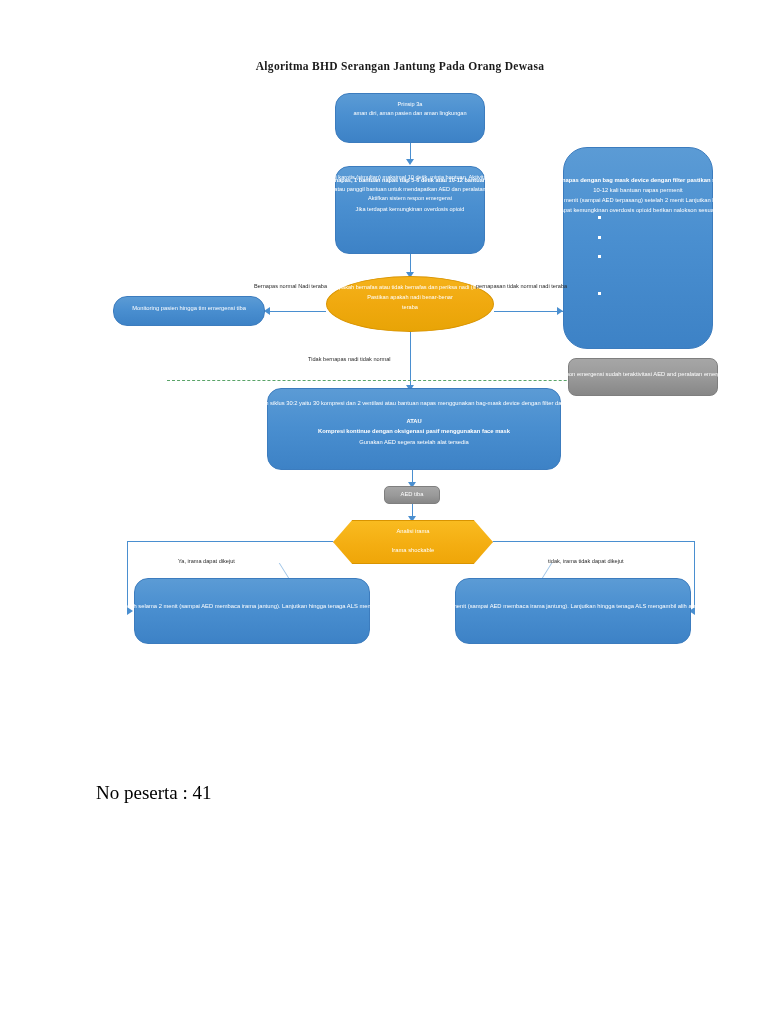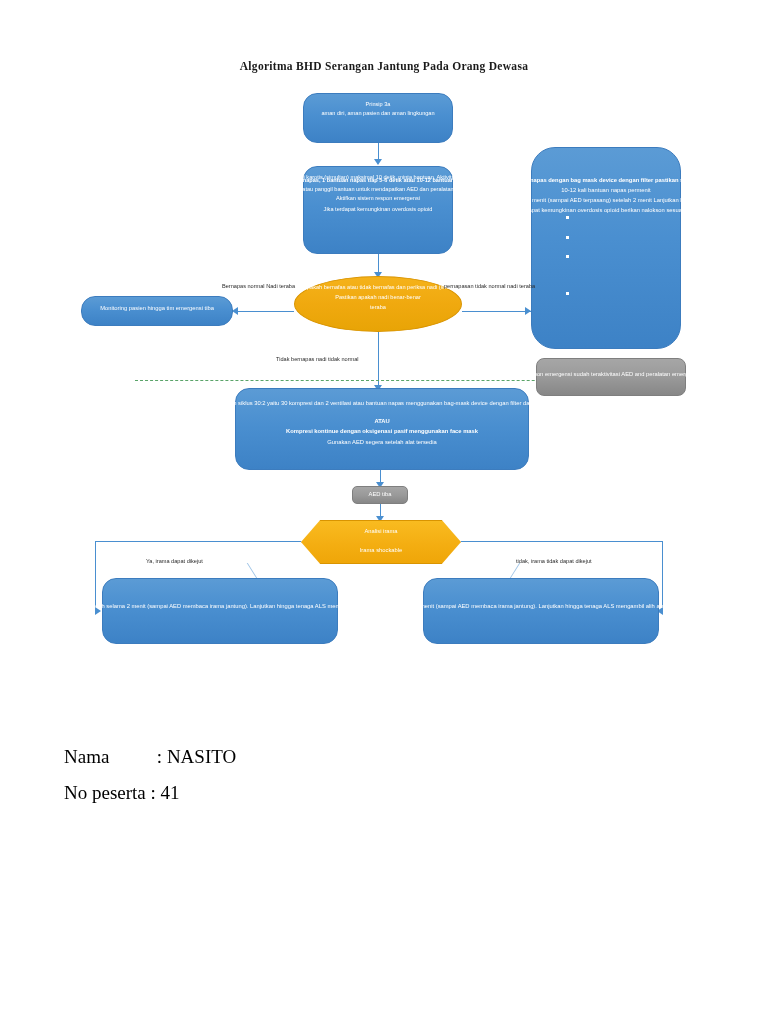--- a/index.html
+++ b/index.html
@@ -1,21 +1,21 @@
 <!DOCTYPE html>
 <html><head>
 <meta charset="utf-8">
 <style>
   html,body{margin:0;padding:0;}
   body{
     width:768px;height:1024px;background:#ffffff;
     font-family:"Liberation Sans", sans-serif;
     position:relative;overflow:hidden;
   }
-  .page{position:absolute;inset:0;}
+  .page{position:absolute;inset:0;margin-left:32px;}
 
   
   .doc-title{
     position:absolute;left:0;right:0;top:60px;text-align:center;
     font-family:"Liberation Serif", serif;
     font-size:11.5px;font-weight:bold;color:#1a1a1a;letter-spacing:.3px;
   }
 
   
   .node{
@@ -173,16 +173,15 @@
 
   <div class="edgelabel" style="left:146px;top:558px;">Ya, irama dapat dikejut</div>
   <div class="edgelabel" style="left:516px;top:558px;">tidak, irama tidak dapat dikejut</div>
 
   <div class="node rbox" style="left:102px;top:578px;width:236px;height:66px;"></div>
   <div class="overflowtext" style="left:220px;top:603px;transform:translateX(-50%);font-size:5.8px;">Berikan 1 kali shock lanjutkan RJP lebih selama 2 menit (sampai AED membaca irama jantung). Lanjutkan hingga tenaga ALS mengambil alih atau pasien mulai bergerak</div>
 
   <div class="node rbox" style="left:423px;top:578px;width:236px;height:66px;"></div>
   <div class="overflowtext" style="left:541px;top:603px;transform:translateX(-50%);font-size:5.8px;">Lanjutkan RJP selama 2 menit (sampai AED membaca irama jantung). Lanjutkan hingga tenaga ALS mengambil alih atau pasien mulai bergerak</div>
 
-  <div class="footer" style="top:746px;">Nama          : NASITO</div>
   <div class="footer" style="top:782px;">No peserta : 41</div>
 
 </div>
 
 </body></html>

